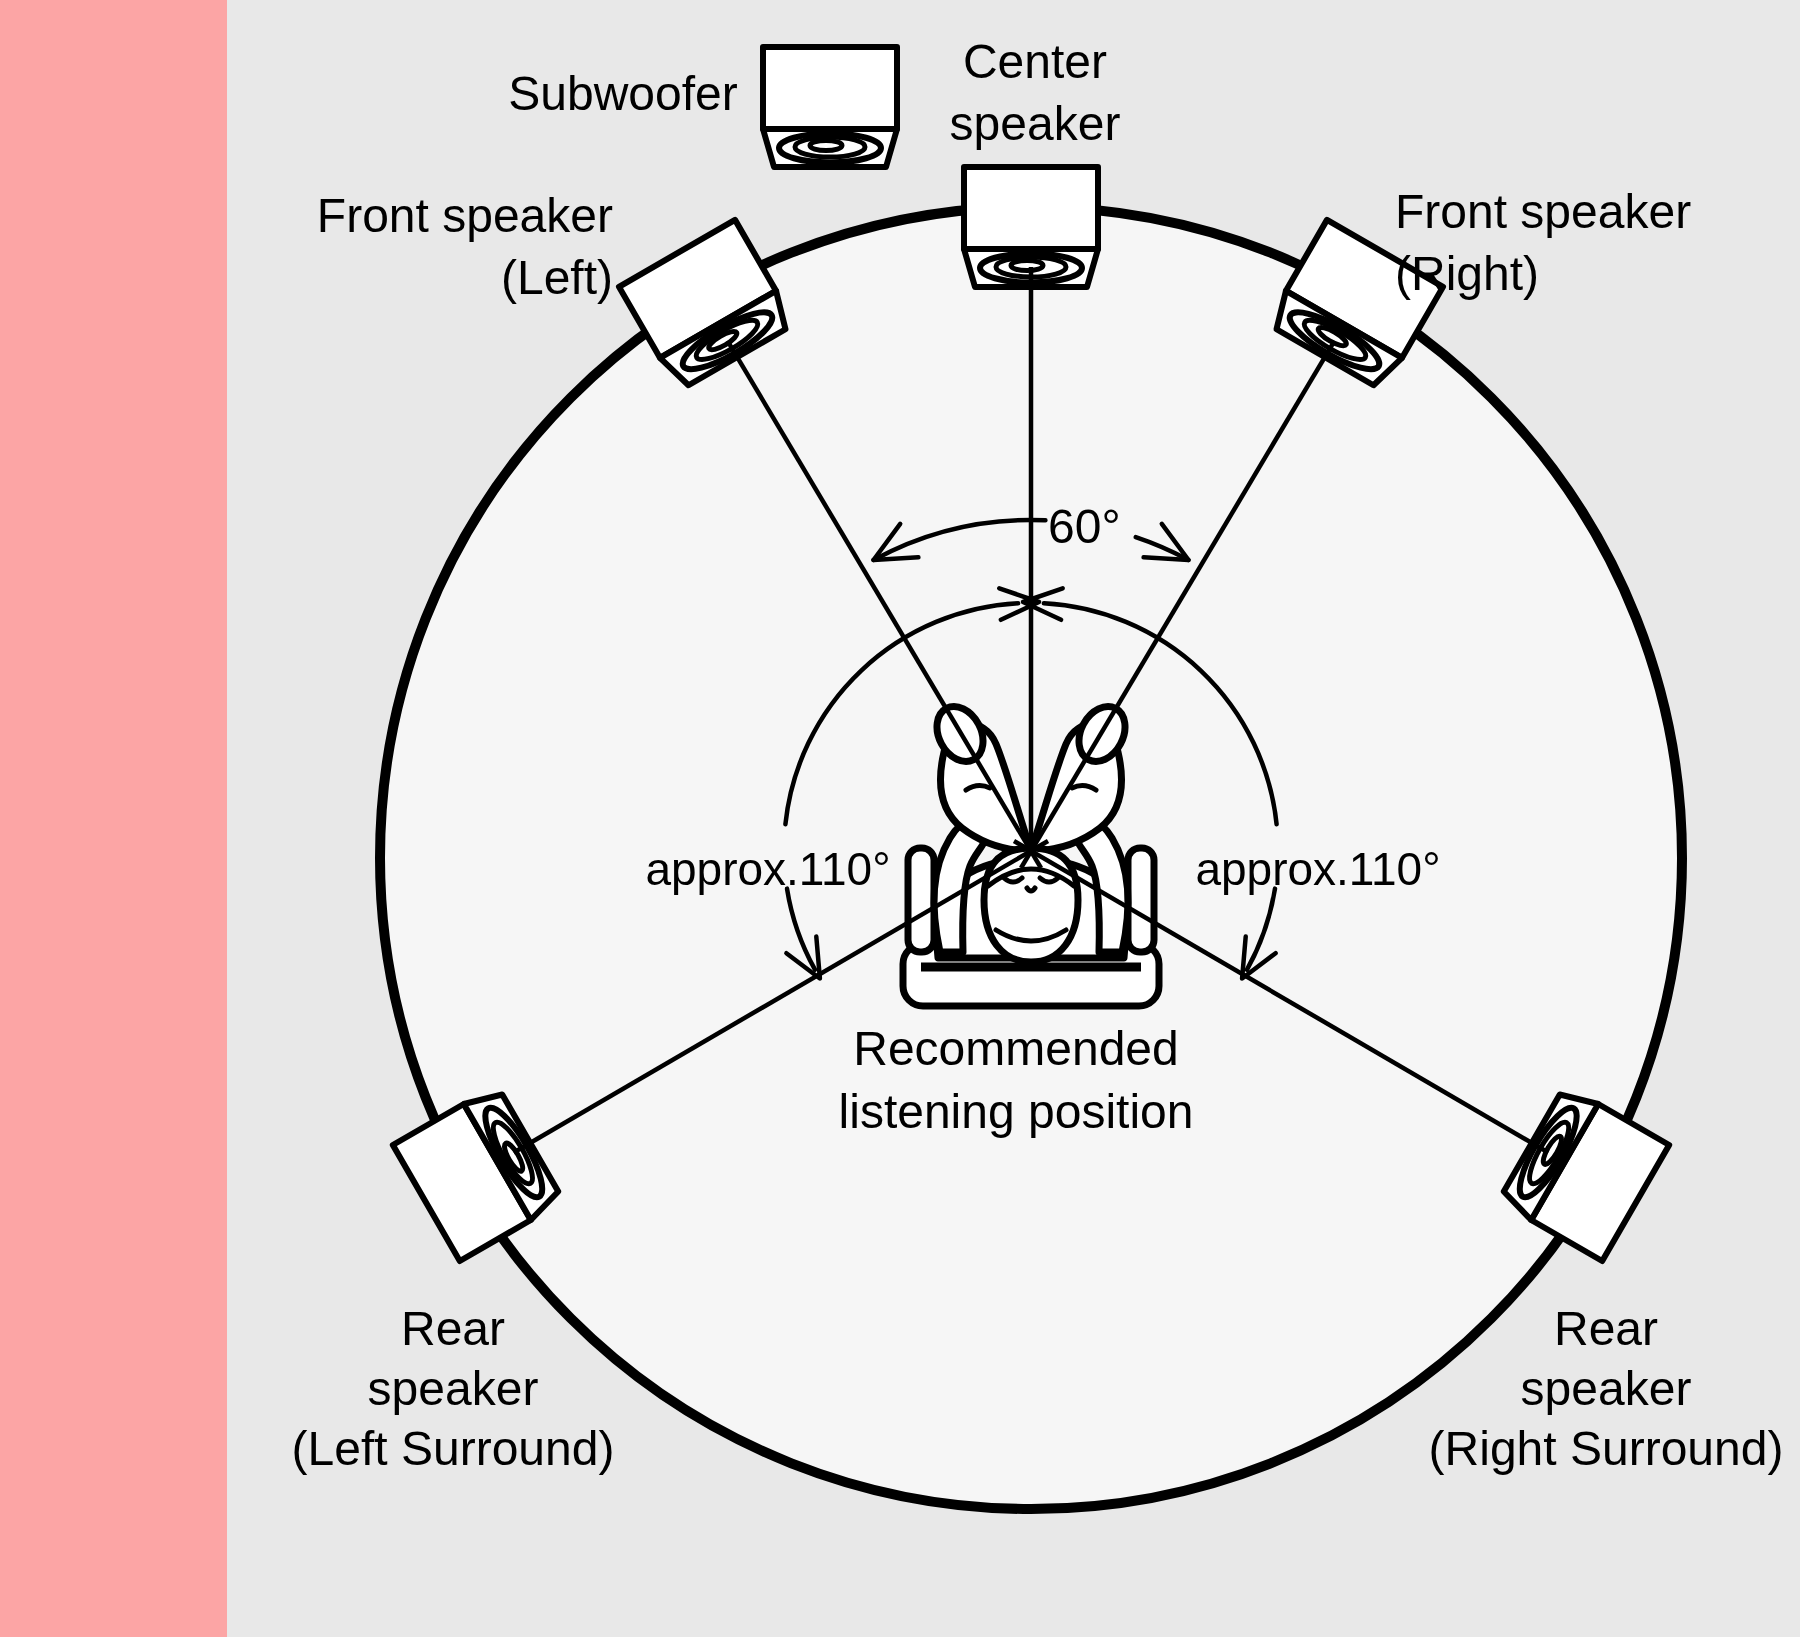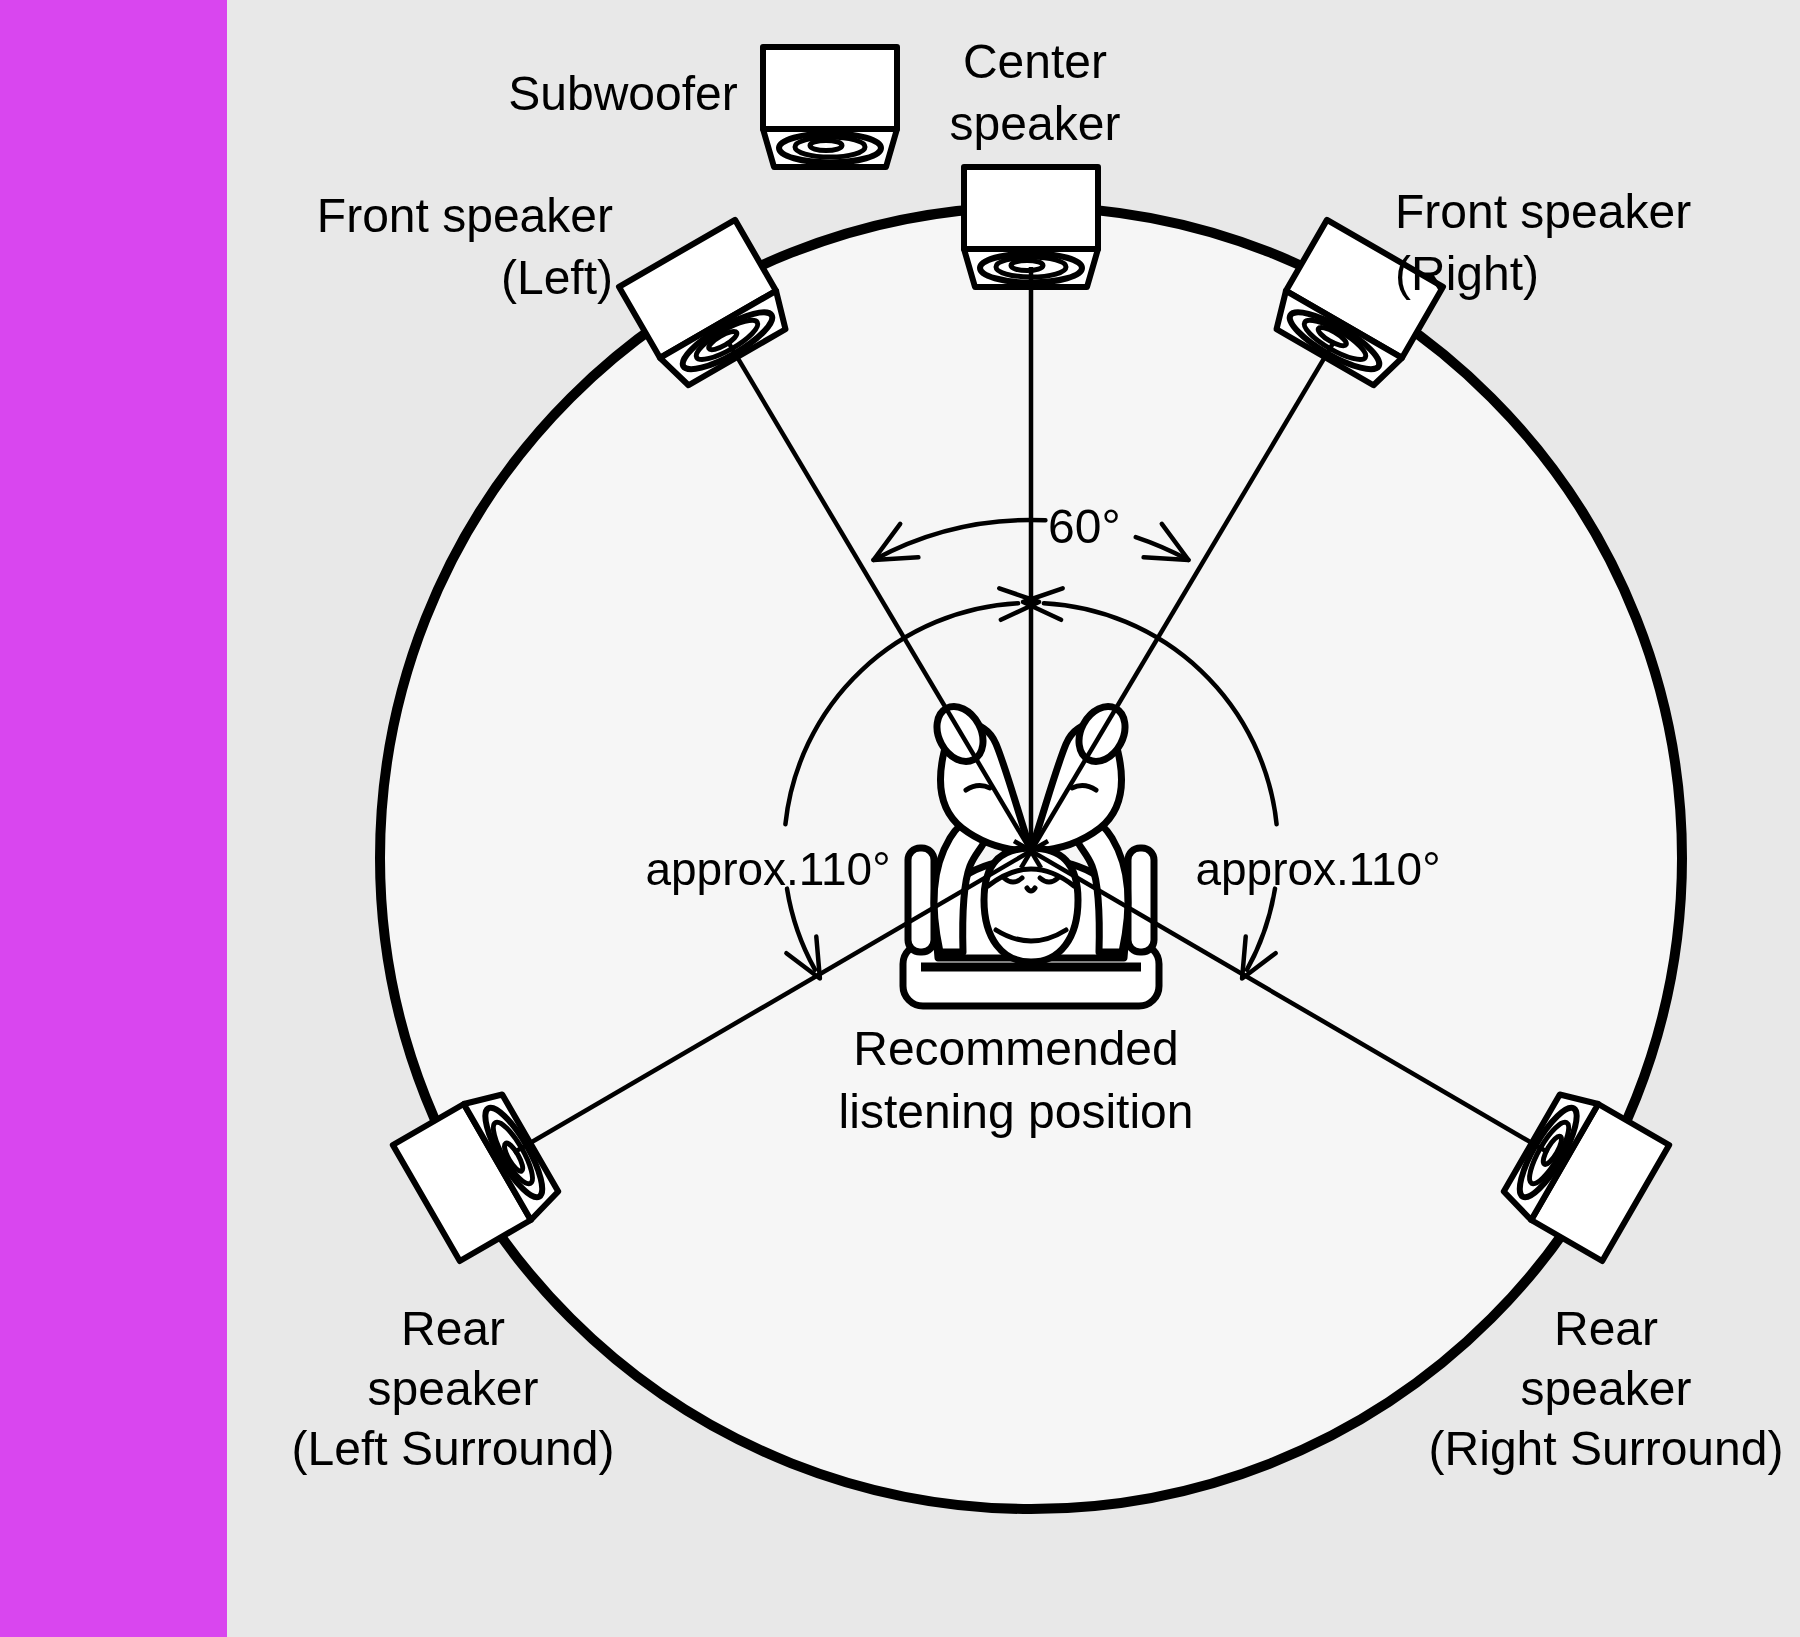--- a/index.html
+++ b/index.html
@@ -1,16 +1,16 @@
 <!DOCTYPE html>
 <html><head>
 <meta charset="utf-8">
 <style>
   html, body { margin: 0; padding: 0; background: #ffffff; }
-  .stage { position: relative; width: 1800px; height: 1637px; background: #d946ef; overflow: hidden; }
+  .stage { position: relative; width: 1800px; height: 1637px; background: #fca5a5; overflow: hidden; }
   svg { display: block; }
   text {
     font-family: "Liberation Sans", sans-serif;
     fill: #000000;
   }
   .lbl   { font-size: 48px; }
   .lbl-s { font-size: 46px; }
   .outline   { fill: #ffffff; stroke: #000000; stroke-width: 6; stroke-linejoin: round; }
   .outline7  { fill: #ffffff; stroke: #000000; stroke-width: 7; stroke-linejoin: round; stroke-linecap: round; }
   .detail    { fill: none; stroke: #000000; stroke-width: 5; stroke-linecap: round; }

